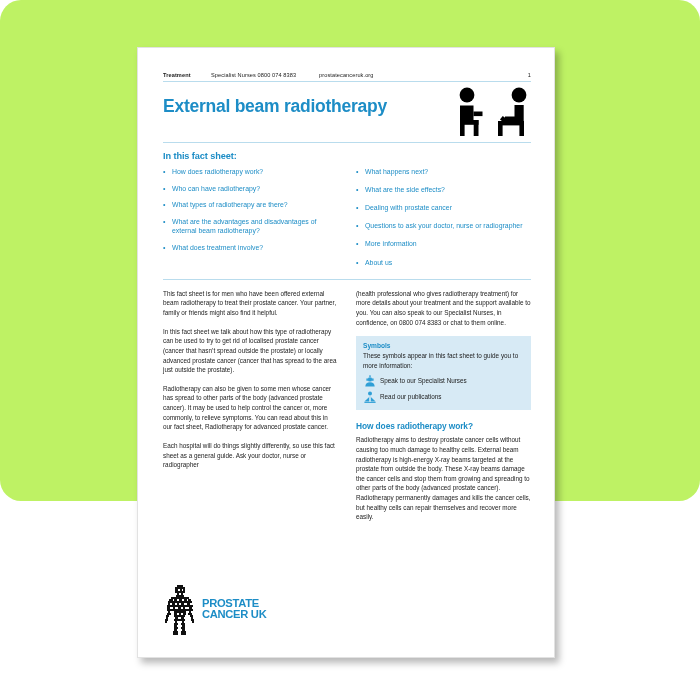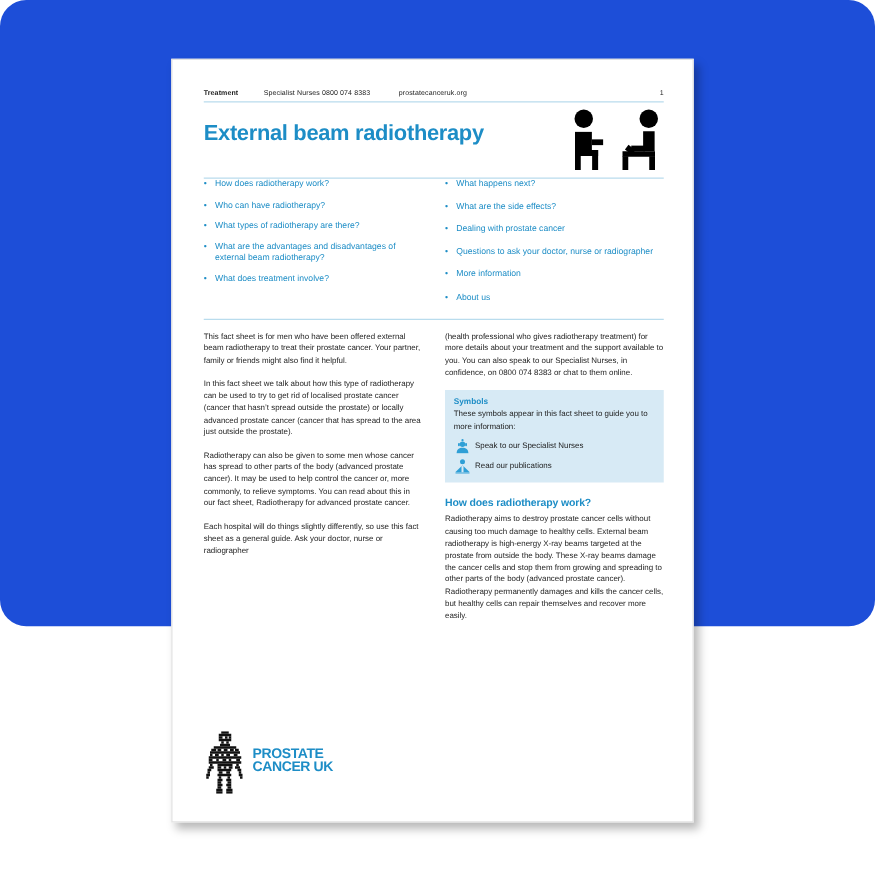--- a/index.html
+++ b/index.html
@@ -2,21 +2,21 @@
 <html><head>
 <meta charset="utf-8">
 <style>
   html,body{margin:0;padding:0;}
   body{
     width:700px;height:700px;overflow:hidden;
     background:#ffffff;
     font-family:"Liberation Sans", sans-serif;
     -webkit-font-smoothing:antialiased;
   }
-  #stage{position:relative;width:700px;height:501px;background:#1d4ed8;border-radius:21px;}
+  #stage{position:relative;width:700px;height:501px;background:#bef264;border-radius:21px;}
 
   
   .sheet{
     position:absolute;
     left:137px;top:47px;
     width:418px;height:611px;
     background:#ffffff;
     border:1px solid #e2e2e2;
     box-shadow:4px 5px 7px rgba(0,0,0,.28);
     box-sizing:border-box;
@@ -130,20 +130,21 @@
           <rect x="61.5" y="19" width="9.2" height="16" fill="#000"></rect>
           <rect x="52" y="30.5" width="11" height="4.6" fill="#000"></rect>
           <rect x="47.5" y="31.5" width="7" height="4.6" fill="#000" transform="rotate(38 51 34)"></rect>
           <rect x="45" y="35" width="26" height="4.4" fill="#000"></rect>
           <rect x="45" y="39" width="4.6" height="11" fill="#000"></rect>
           <rect x="66.4" y="39" width="4.6" height="11" fill="#000"></rect>
         </svg>
       </div>
       <div class="rule"></div>
 
+      <div class="fs-head">In this fact sheet:</div>
       <div class="fs-cols">
 
         <div class="fs-col left">
           <div class="fs-item">
             <span class="bullet">•</span>
             <span class="lbl">How does radiotherapy work?</span>
           </div>
           <div class="fs-item">
             <span class="bullet">•</span>
             <span class="lbl">Who can have radiotherapy?</span>

